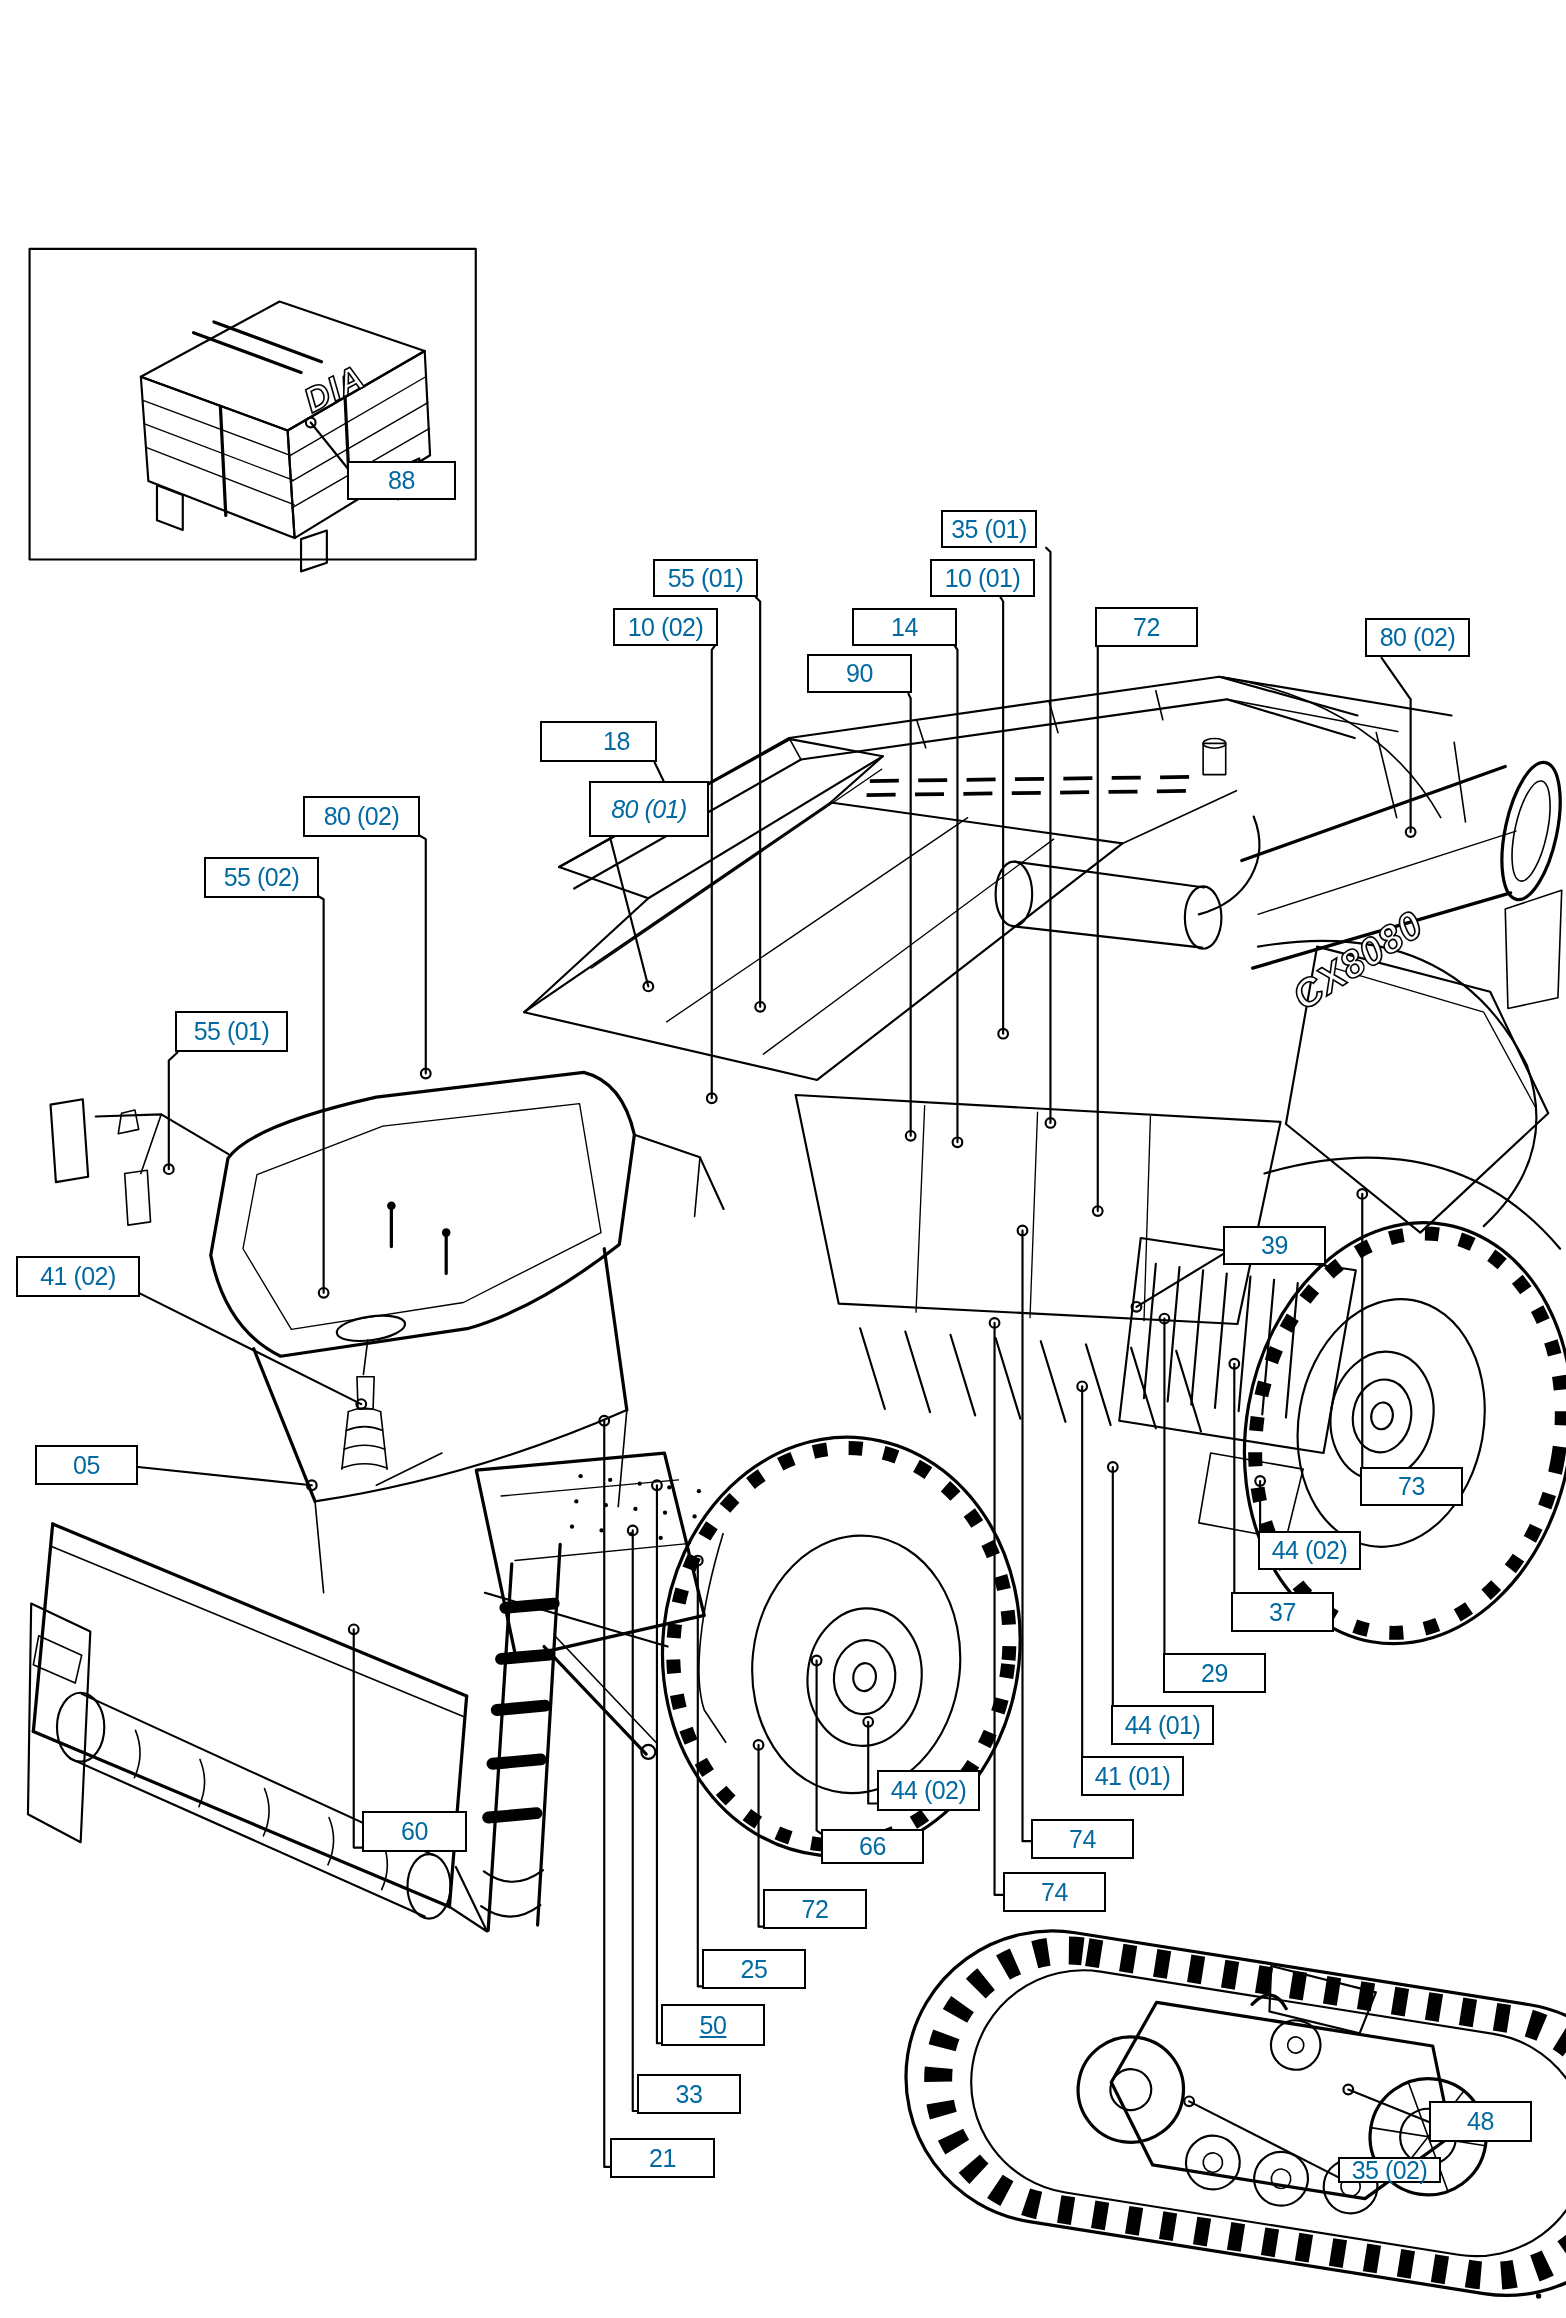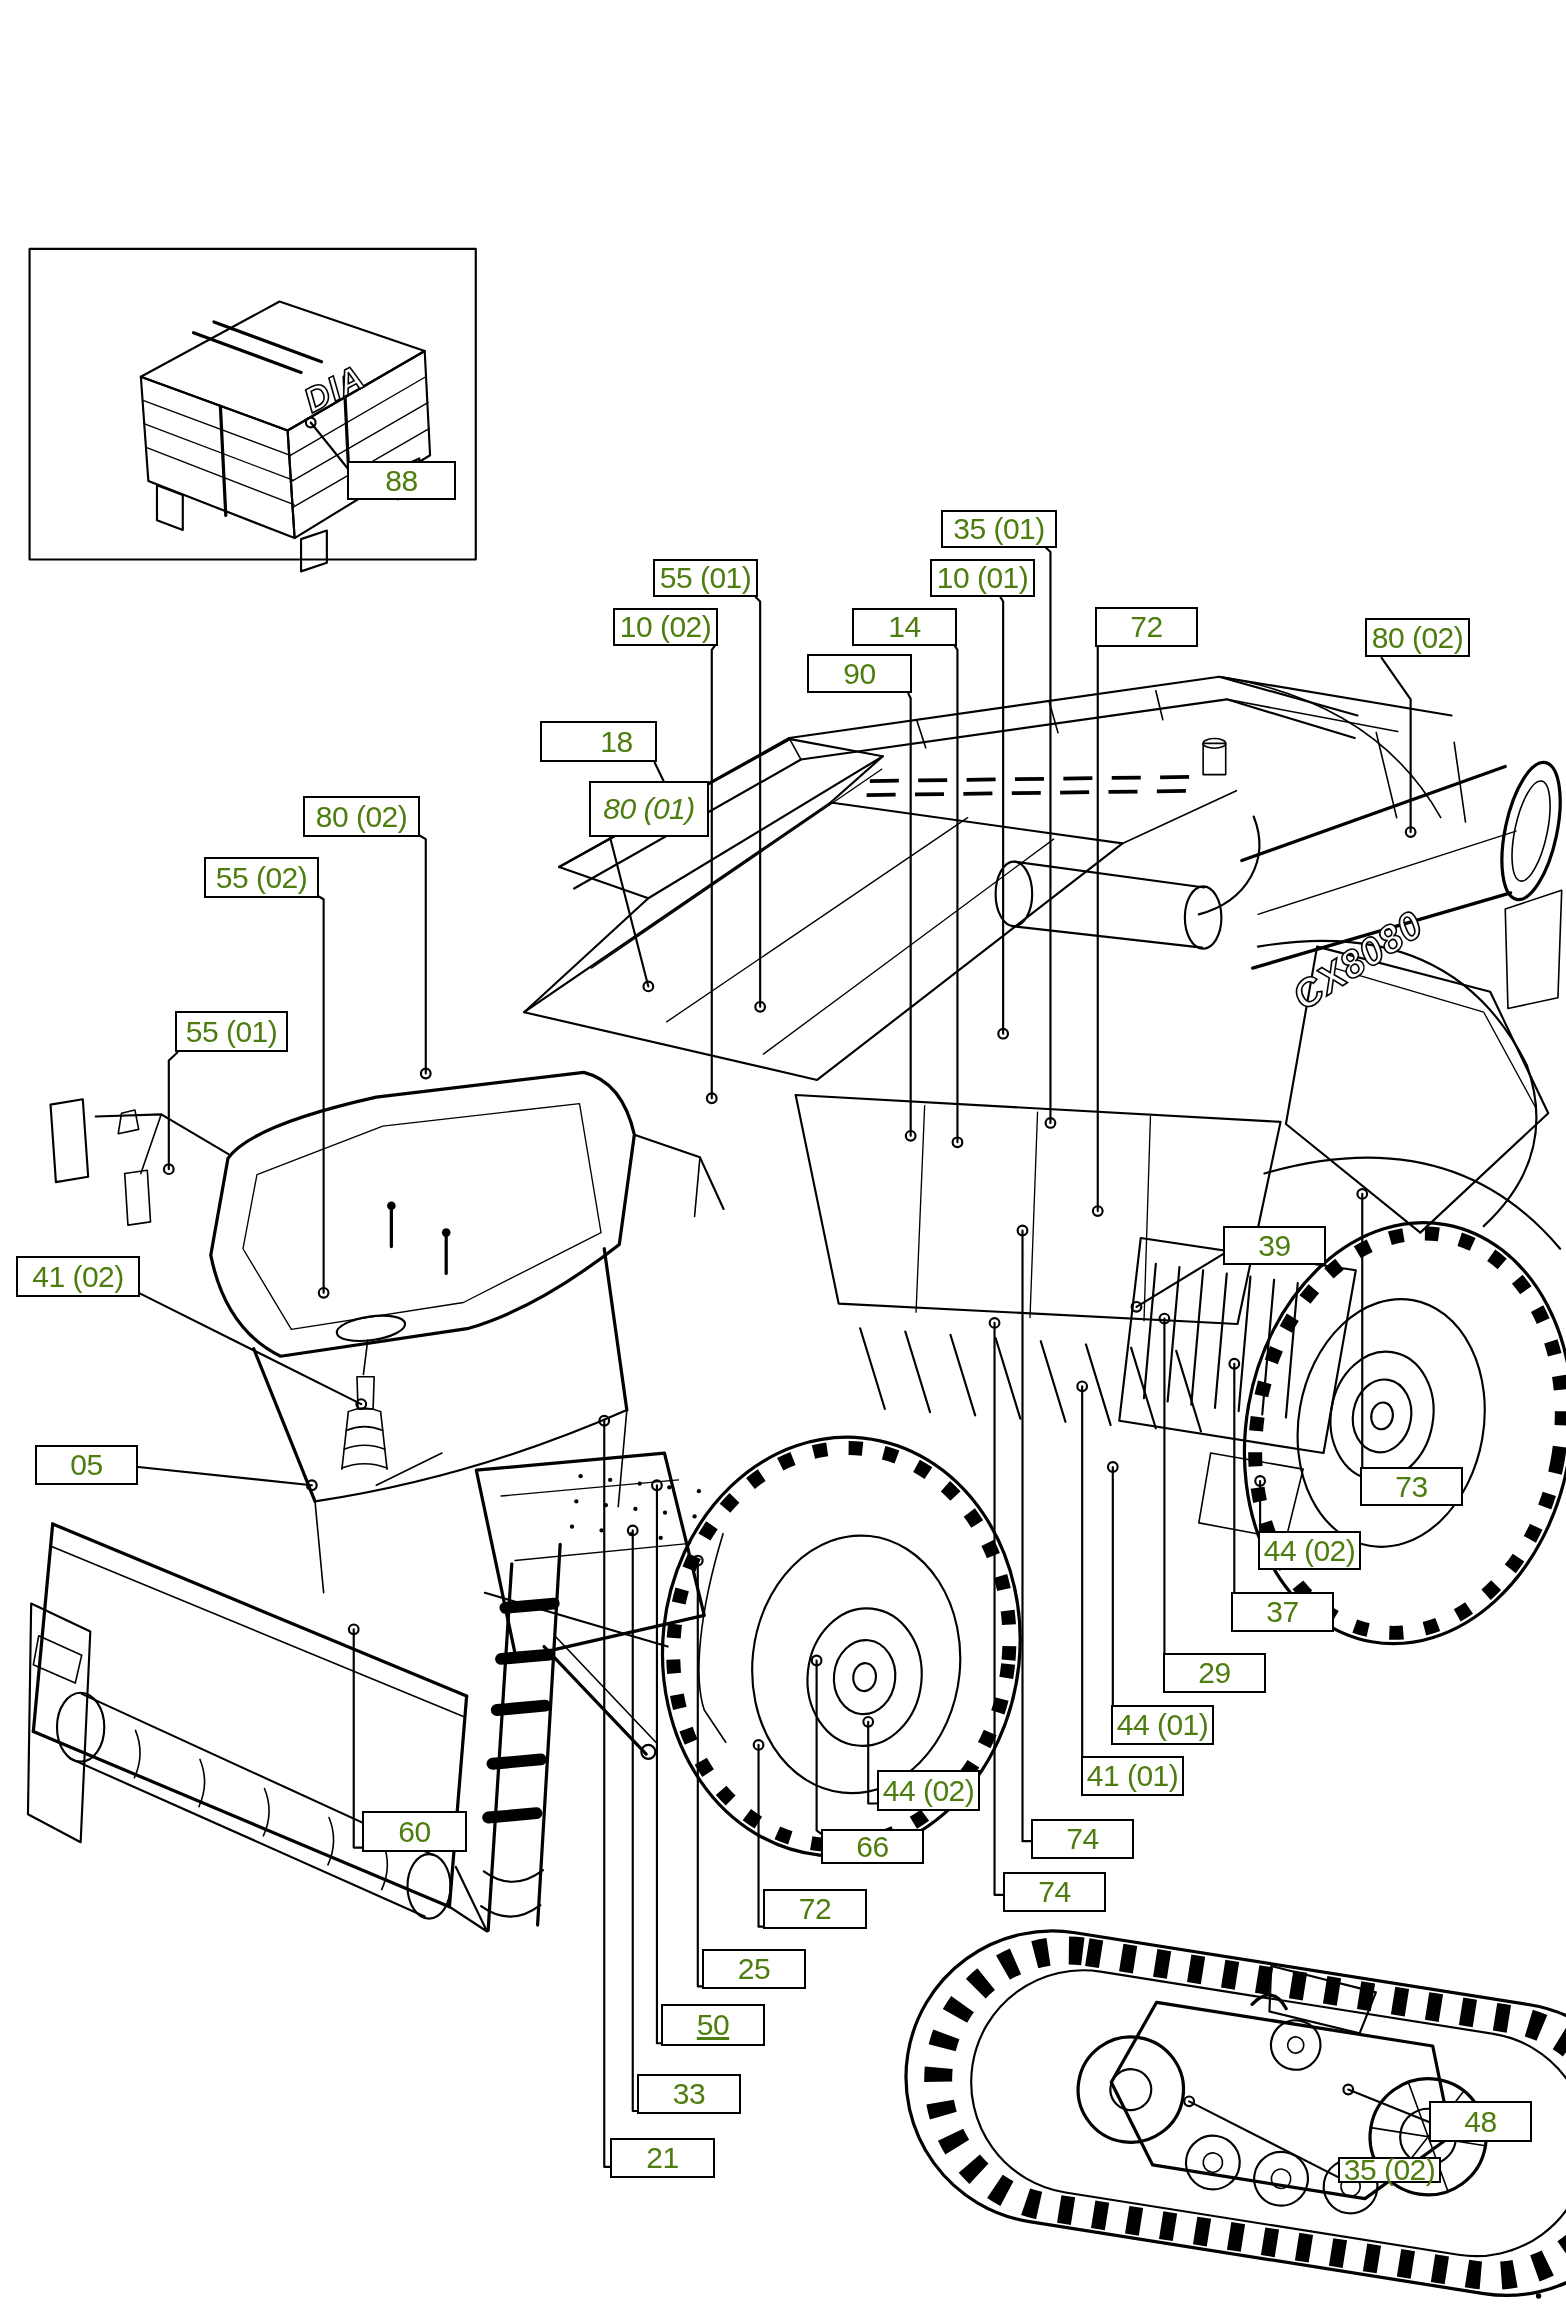--- a/index.html
+++ b/index.html
@@ -14,22 +14,22 @@
   #scene .heavy{stroke-width:6;}
   #scene .rung{stroke-width:22;}
   #scene .tread{stroke-width:26;stroke-dasharray:26 40;stroke-linecap:butt;}
   #scene .cleats{stroke-width:52;stroke-dasharray:26 38;stroke-linecap:butt;}
   #scene .dash{stroke-dasharray:54 36;stroke-width:7;stroke-linecap:butt;}
   #scene text.brand{font-family:"Liberation Sans",sans-serif;font-style:italic;font-weight:bold;
         fill:#ffffff;stroke:#000;stroke-width:3;letter-spacing:2px;}
   .leader{fill:none;stroke:#000;stroke-width:3.5;stroke-linejoin:round;}
   .dot{fill:#000;stroke:none;}
   .callout{position:absolute;box-sizing:border-box;border:2.7px solid #000;background:#fff;
-        display:flex;align-items:center;justify-content:center;color:#4d7c0f;
-        font-size:30px;letter-spacing:-0.5px;white-space:nowrap;z-index:5;}
+        display:flex;align-items:center;justify-content:center;color:#0369a1;
+        font-size:25px;letter-spacing:-0.5px;white-space:nowrap;z-index:5;}
 </style>
 </head>
 <body>
 
 <div id="page">
 
 <svg id="scene" viewBox="0 0 2913 4312" xmlns="http://www.w3.org/2000/svg">
 
   <g>
     <rect x="55" y="462" width="830" height="578" stroke-width="5"></rect>
@@ -334,21 +334,21 @@
         <circle cx="1124" cy="2642" r="9" class="dot"></circle>
         <polyline points="2657,3946 2508,3886" class="leader"></polyline>
         <circle cx="2508" cy="3886" r="9" class="dot"></circle>
         <polyline points="2489,4049 2212,3908" class="leader"></polyline>
         <circle cx="2212" cy="3908" r="9" class="dot"></circle>
       </g>
 </svg>
 
 <div id="callout-layer">
       <div class="callout" style="left: 347px; top: 461px; width: 109px; height: 39px;">88</div>
-      <div class="callout" style="left: 941px; top: 510px; width: 116px; height: 38px;">35 (01)</div>
+      <div class="callout" style="left: 941px; top: 510px; width: 96px; height: 38px;">35 (01)</div>
       <div class="callout" style="left: 653px; top: 559px; width: 105px; height: 38px;">55 (01)</div>
       <div class="callout" style="left: 898px; top: 559px; width: 105px; height: 38px; margin-left: 32px;">10 (01)</div>
       <div class="callout" style="left: 613px; top: 608px; width: 105px; height: 38px;">10 (02)</div>
       <div class="callout" style="left: 852px; top: 608px; width: 105px; height: 38px;">14</div>
       <div class="callout" style="left: 1095px; top: 607px; width: 103px; height: 40px;">72</div>
       <div class="callout" style="left: 1365px; top: 618px; width: 105px; height: 39px;">80 (02)</div>
       <div class="callout" style="left: 807px; top: 654px; width: 105px; height: 39px;">90</div>
       <div class="callout" style="left: 540px; top: 721px; width: 117px; height: 41px; padding-left: 36px;">18</div>
       <div class="callout" style="left: 589px; top: 781px; width: 120px; height: 56px; font-style: italic;">80 (01)</div>
       <div class="callout" style="left: 303px; top: 796px; width: 117px; height: 41px;">80 (02)</div>

